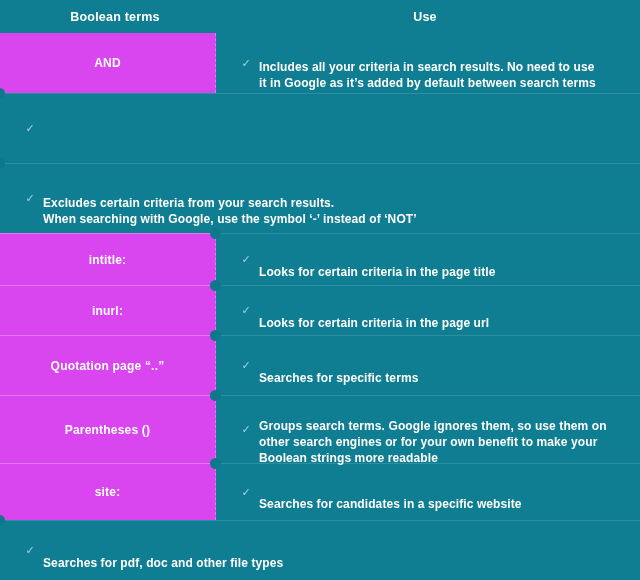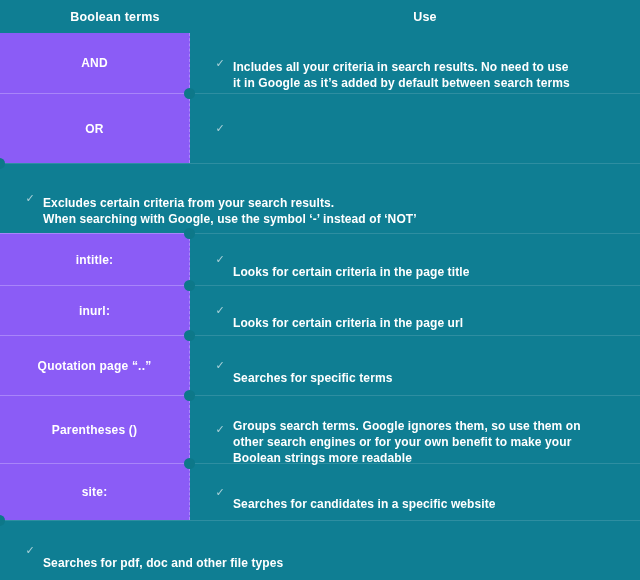--- a/index.html
+++ b/index.html
@@ -23,23 +23,23 @@
   #rows .row:nth-child(2) { height: 70px; }
   #rows .row:nth-child(3) { height: 70px; }
   #rows .row:nth-child(4) { height: 52px; }
   #rows .row:nth-child(5) { height: 50px; }
   #rows .row:nth-child(6) { height: 60px; }
   #rows .row:nth-child(7) { height: 68px; }
   #rows .row:nth-child(8) { height: 57px; }
   #rows .row:nth-child(9) { height: 60px; }
 
   .term-cell {
-    width: 190px;
+    width: 216px;
     box-sizing: border-box;
-    background: #8b5cf6;
+    background: #d946ef;
     display: flex;
     align-items: center;
     justify-content: center;
     font-size: 12px;
     letter-spacing: 0.2px;
     text-align: center;
     border-right: 1px dashed rgba(255,255,255,0.28);
   }
   .row + .row .term-cell { border-top: 1px solid rgba(255,255,255,0.25); }
 
@@ -93,23 +93,20 @@
         <div class="term-cell">
           <span>AND</span>
         </div>
         <div class="use-cell">
           <span class="check">✓</span>
           <span class="use-text">Includes all your criteria in search results. No need to use
 it in Google as it’s added by default between search terms</span>
         </div>
       </div>
       <div class="row">
-        <div class="term-cell">
-          <span>OR</span>
-        </div>
         <div class="use-cell">
           <span class="dot"></span>
           <span class="check">✓</span>
         </div>
       </div>
       <div class="row">
         <div class="use-cell">
           <span class="dot"></span>
           <span class="check">✓</span>
           <span class="use-text">Excludes certain criteria from your search results.

